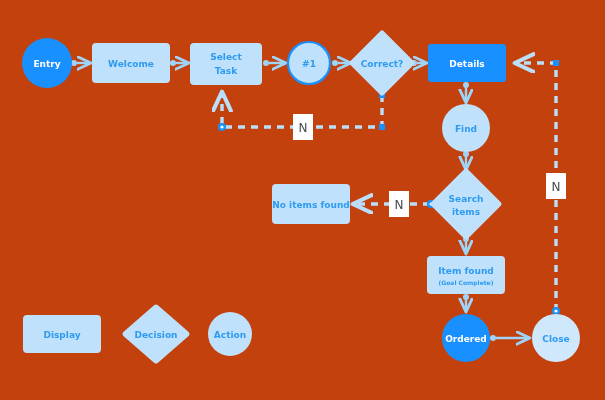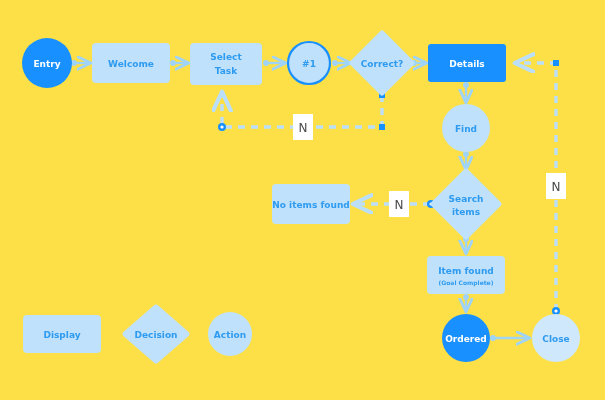--- a/index.html
+++ b/index.html
@@ -10,21 +10,21 @@
   body {
     width: 605px;
     height: 400px;
     font-family: "DejaVu Sans", "Liberation Sans", sans-serif;
     overflow: hidden;
   }
   #canvas {
     position: relative;
     width: 605px;
     height: 400px;
-    background: #fde047;
+    background: #c2410c;
   }
   svg#flow {
     position: absolute;
     left: 0;
     top: 0;
     width: 605px;
     height: 400px;
     display: block;
   }
   .node-label {

